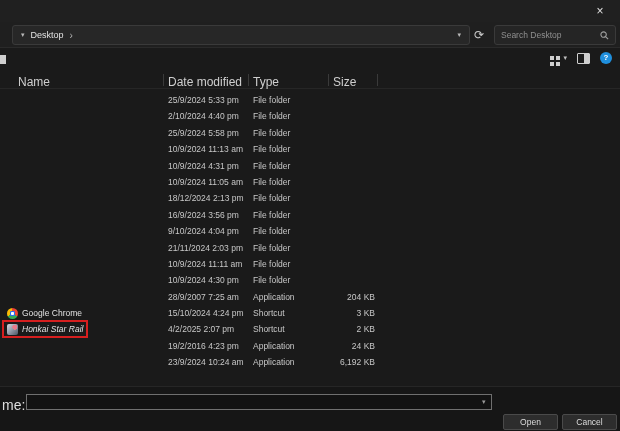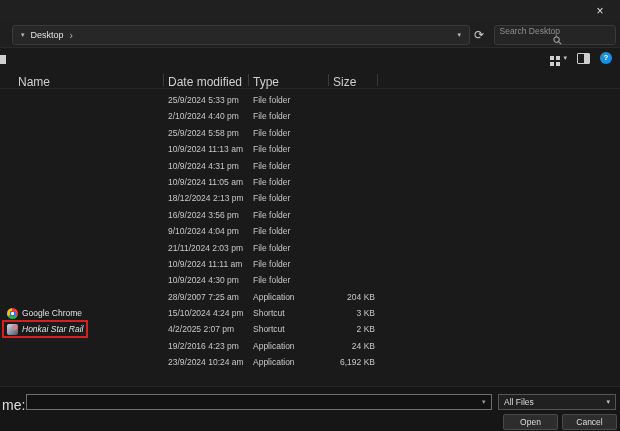--- a/index.html
+++ b/index.html
@@ -18,21 +18,21 @@
   .addressbar { position:absolute; left:4px; top:25px; width:458px; height:20px;
     background:#272727; border:1px solid #3a3a3a; border-radius:3px;
     display:flex; align-items:center; gap:6px; padding:9px 8px; font-size:9px; color:#e2e2e2;margin-left:8px; }
   .addr-spacer { flex:1; }
   .chev { font-size:7px; color:#b8b8b8; }
   .crumb-sep { color:#b0b0b0; font-size:10px; }
   .refresh-btn { position:absolute; left:468px; top:25px; width:22px; height:20px;
     color:#c8c8c8; font-size:12px; line-height:20px; text-align:center; }
   .searchbox { position:absolute; left:494px; top:25px; width:122px; height:20px;
     background:#252525; border:1px solid #3a3a3a; border-radius:3px;
-    display:flex; align-items:center; padding:0 6px;flex-direction:column; }
+    display:flex; align-items:center; padding:0 6px; }
   .searchbox input { flex:1; min-width:0; background:transparent; border:0; outline:0;
     color:#bbbbbb; font-size:8.5px; font-family:"Liberation Sans",sans-serif; }
   .searchbox input::placeholder { color:#8f8f8f; }
   .mag { flex:0 0 auto; margin-left:4px; }
   
   .toolbar { position:absolute; top:49px; left:0; right:0; height:21px; }
   .toolbar-sliver { position:absolute; left:0; top:6px; width:6px; height:9px; background:#cfcfcf; }
   .tb-right { position:absolute; right:8px; top:3px; display:flex; align-items:center; gap:10px; }
   .view-btn { display:flex; align-items:center; gap:3px; }
   .grid-icon { width:4px; height:4px; background:#cfcfcf; box-shadow:6px 0 #cfcfcf, 0 6px #cfcfcf, 6px 6px #cfcfcf; margin-right:6px; }
@@ -284,19 +284,15 @@
     <span class="cell cell-date">23/9/2024 10:24 am</span>
     <span class="cell cell-type">Application</span>
     <span class="cell cell-size">6,192 KB</span>
   </div>
   </div>
 
 <div class="footer">
   <span class="fn-label">me:</span>
   <input class="fn-input" value="" style="">
   <span class="fn-input-caret">▾</span>
-  <div class="ft-combo">
-    <span>All Files</span>
-    <span class="caret">▾</span>
-  </div>
   <div class="btn btn-open">Open</div>
   <div class="btn btn-cancel">Cancel</div>
 </div>
 
 </body></html>

